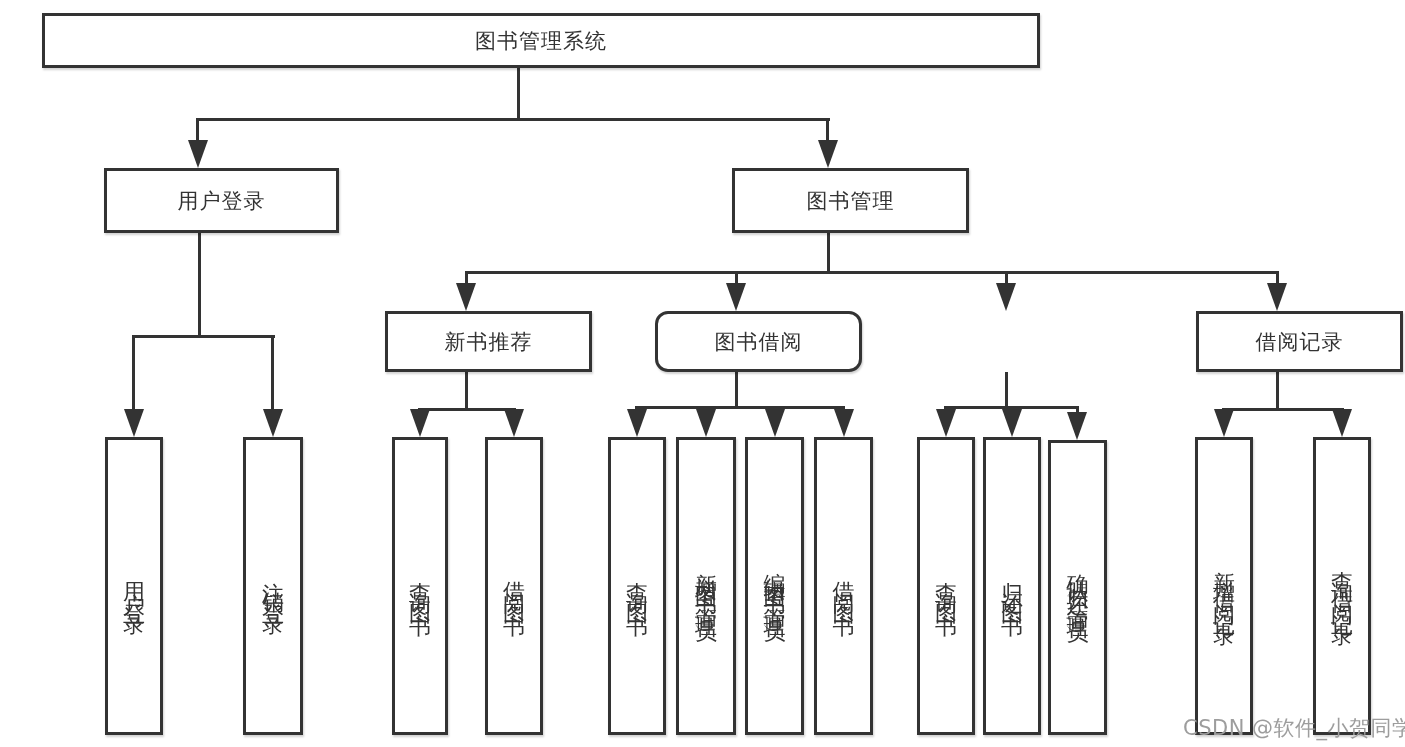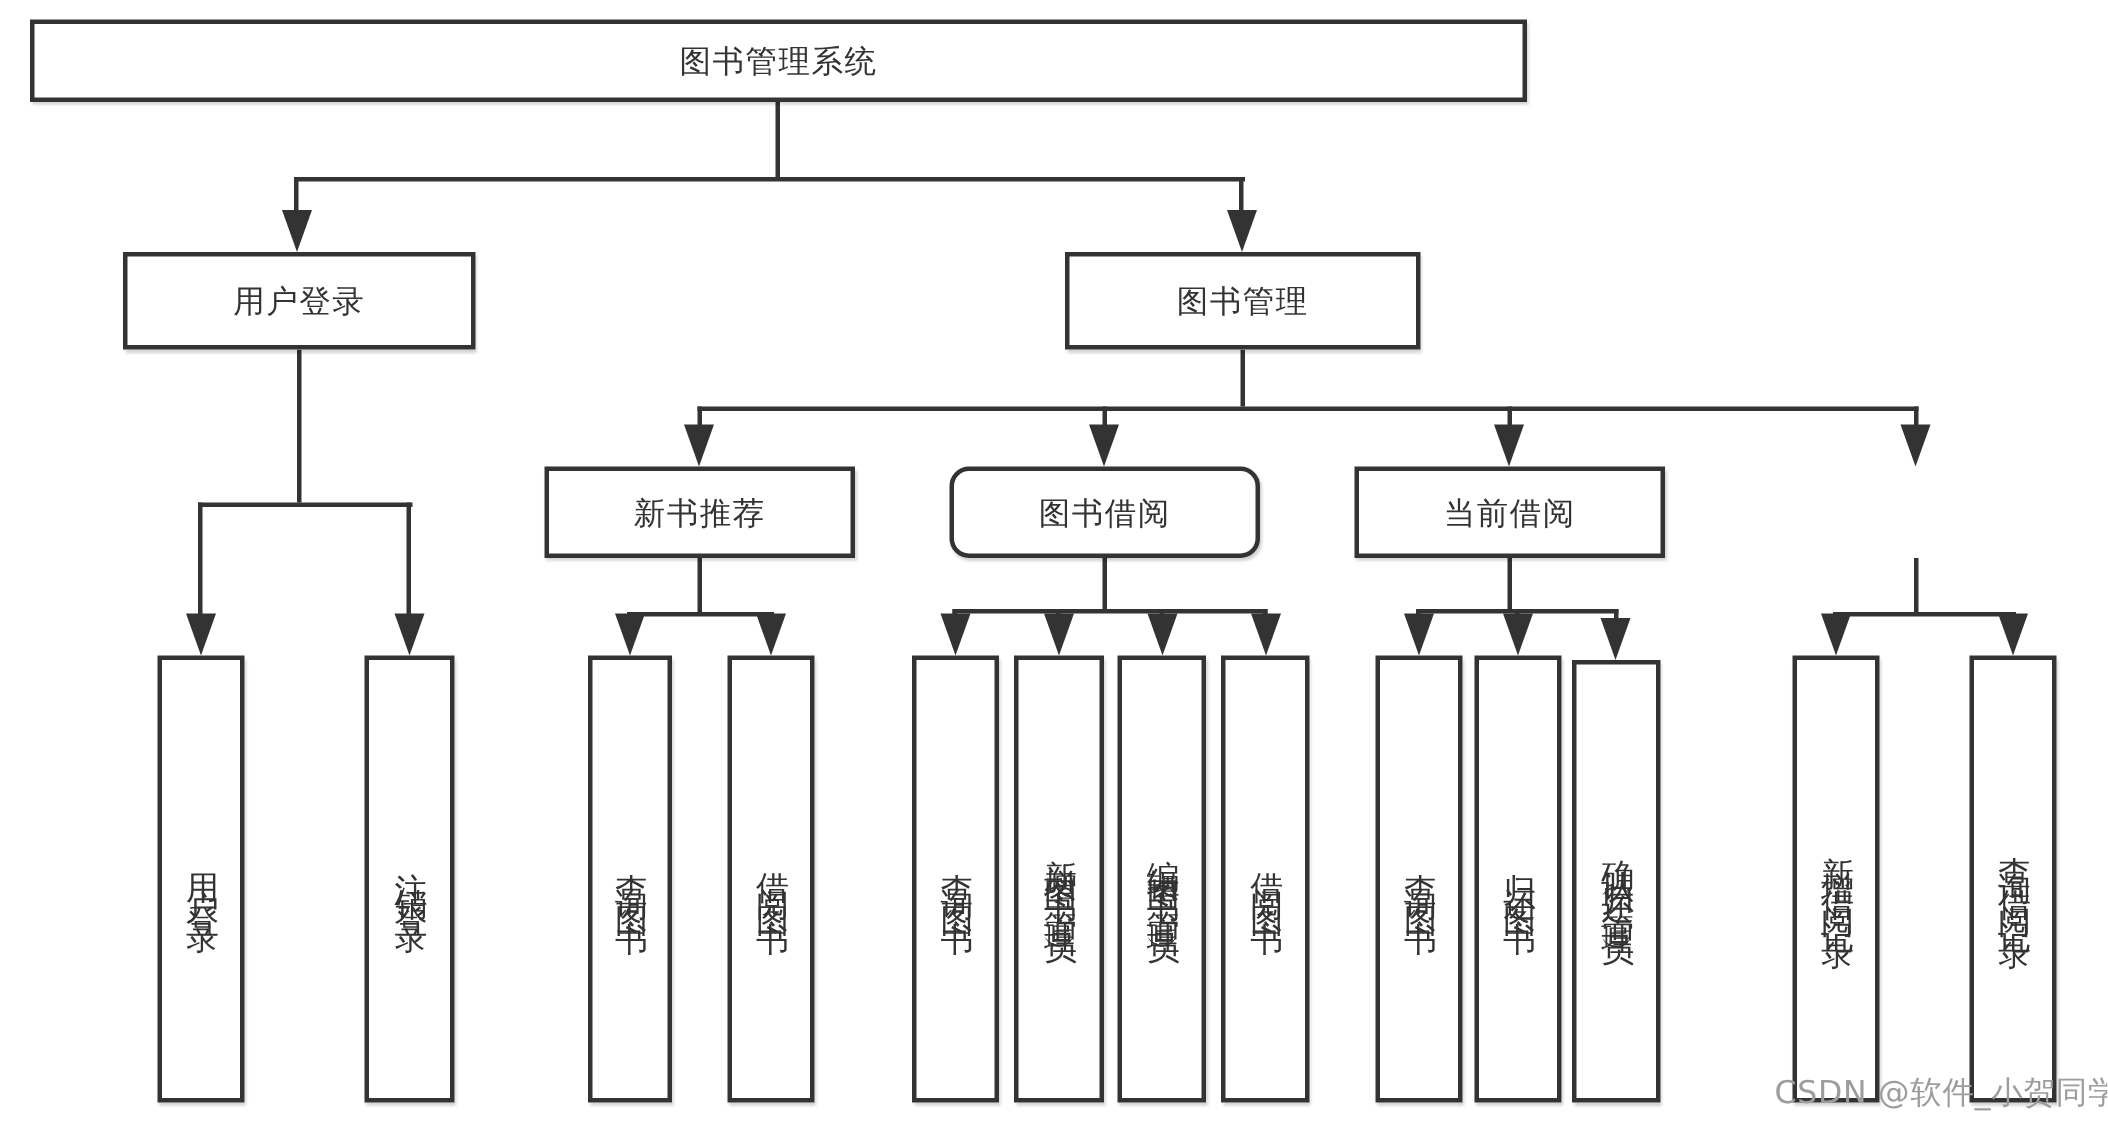--- a/index.html
+++ b/index.html
@@ -10,21 +10,21 @@
   
   .vl{position:absolute;width:3px;background:#333333;}
   .hl{position:absolute;height:3px;background:#333333;}
   .arr{position:absolute;width:0;height:0;
        border-left:10px solid transparent;border-right:10px solid transparent;
        border-top:28px solid #333333;}
   
   .hbox{position:absolute;background:#ffffff;border:3px solid #333333;box-sizing:border-box;
         display:flex;align-items:center;justify-content:center;
         font-size:21px;letter-spacing:1px;color:#333333;
-        box-shadow:1px 2px 2px rgba(0,0,0,0.18);z-index:2;}
+        box-shadow:1px 2px 2px rgba(0,0,0,0.18);z-index:2;margin-left:22px;}
   .vbox{position:absolute;background:#ffffff;border:3px solid #333333;box-sizing:border-box;
         display:flex;align-items:center;justify-content:center;
         writing-mode:vertical-rl;text-orientation:mixed;
         font-size:22px;letter-spacing:11px;color:#333333;
         box-shadow:1px 2px 2px rgba(0,0,0,0.18);z-index:2;}
   .vbox.long{letter-spacing:7px;}
   .watermark{position:absolute;left:1183px;top:714px;z-index:5;
              font-size:21px;color:#9d9d9d;letter-spacing:0.5px;white-space:nowrap;}
 </style>
 </head>
@@ -101,22 +101,22 @@
   <div class="hbox" style="left:710px;top:168px;width:237px;height:65px;">
     <span>图书管理</span>
   </div>
 
   <div class="hbox" style="left:363px;top:311px;width:207px;height:61px;">
     <span>新书推荐</span>
   </div>
   <div class="hbox" style="left:633px;top:311px;width:207px;height:61px;border-radius:13px;">
     <span>图书借阅</span>
   </div>
-  <div class="hbox" style="left:903px;top:311px;width:207px;height:61px;">
-    <span>当前借阅</span>
+  <div class="hbox" style="left:1174px;top:311px;width:207px;height:61px;">
+    <span>借阅记录</span>
   </div>
 
   <div class="vbox" style="left:105px;top:437px;width:58px;height:298px;">
     <span>用户登录</span>
   </div>
   <div class="vbox" style="left:243px;top:437px;width:60px;height:298px;">
     <span>注销登录</span>
   </div>
 
   <div class="vbox" style="left:392px;top:437px;width:56px;height:298px;">

